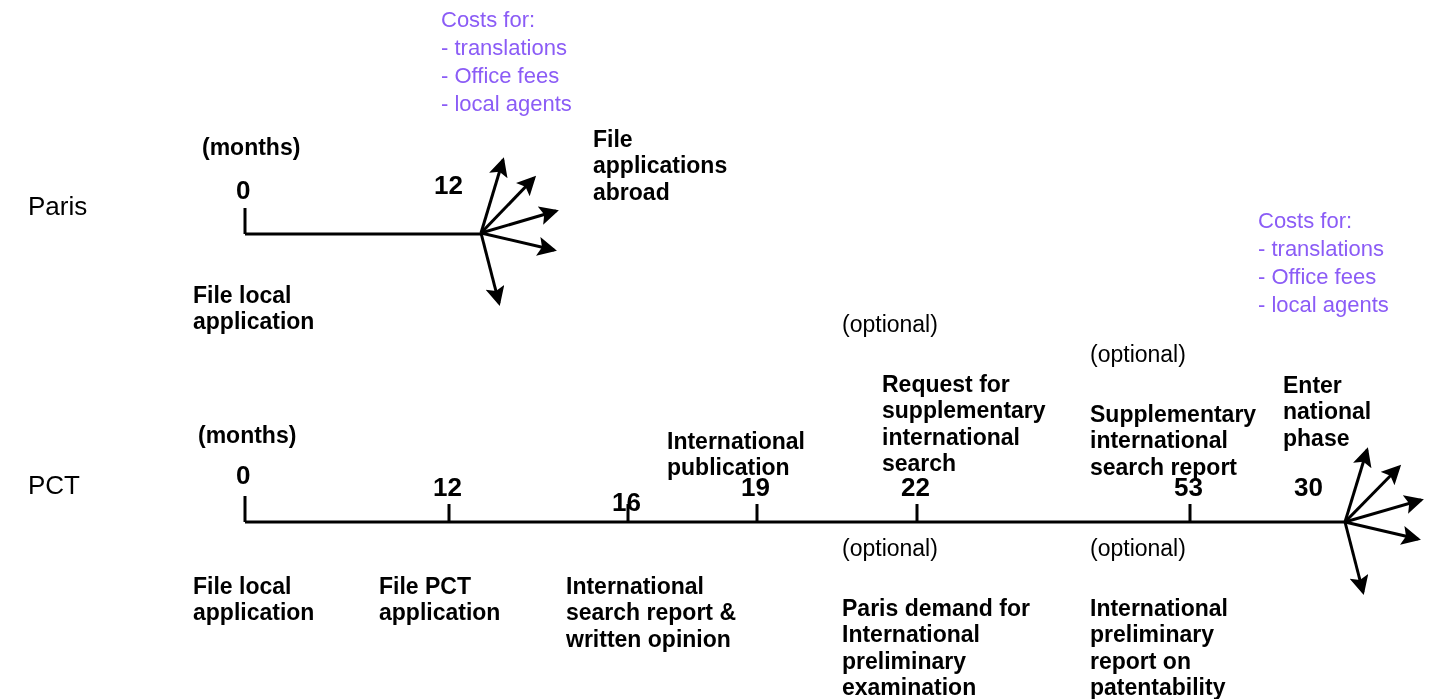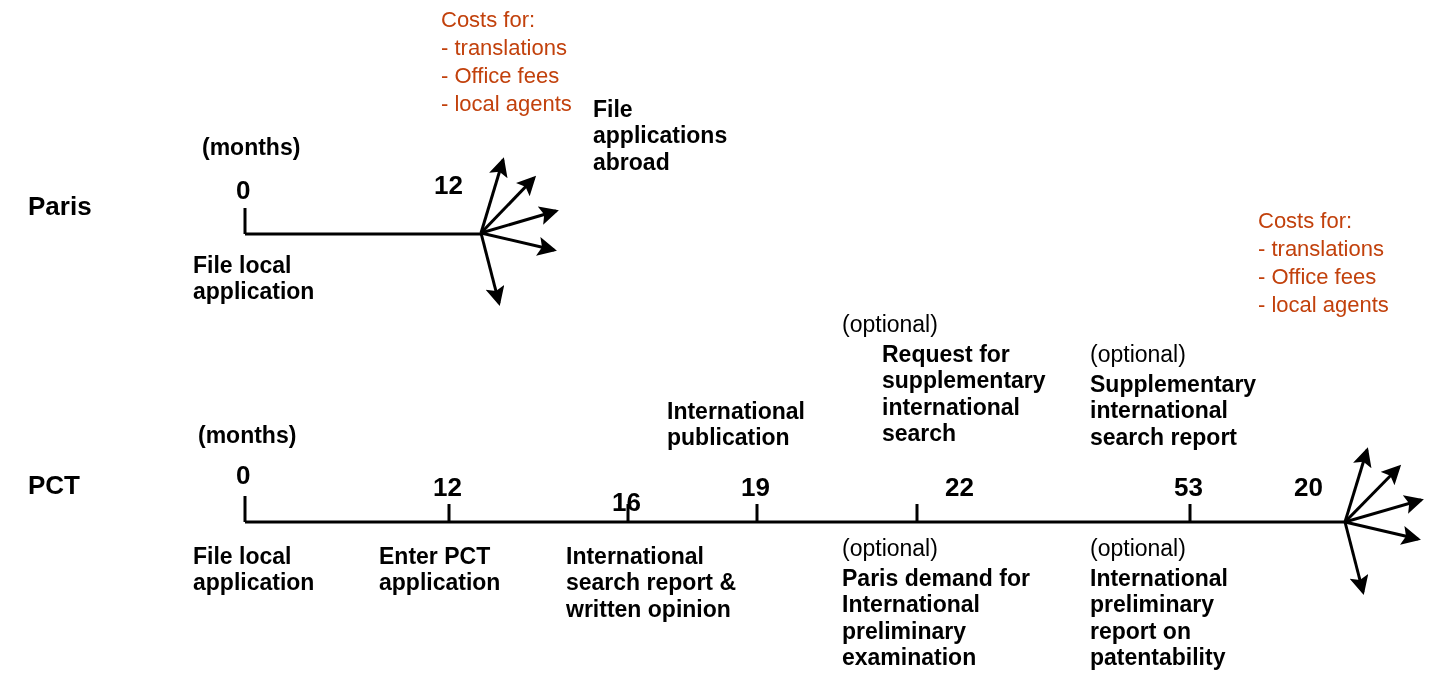--- a/index.html
+++ b/index.html
@@ -16,34 +16,34 @@
     overflow: hidden;
   }
   .txt {
     position: absolute;
     white-space: pre;
     line-height: 1.15;
     color: #000000;
   }
   .bold { font-weight: bold; }
   .reg  { font-weight: normal; }
-  .blue { color: #c2410c; }
+  .blue { color: #8b5cf6; }
   .f22 { font-size: 22px; }
   .f23 { font-size: 23px; }
   .f26 { font-size: 26px; }
-  .rowlabel { font-size: 26px; font-weight: bold; text-align: right; }
+  .rowlabel { font-size: 26px; font-weight: normal; text-align: right; }
   svg.lines {
     position: absolute;
     left: 0;
     top: 0;
     width: 1436px;
     height: 699px;
     pointer-events: none;
   }
-  .multi { white-space: pre-line; }
+  .multi { white-space: pre-line; margin-top: 30px; }
 </style>
 </head>
 <body>
 
 <div id="stage">
 
   <svg class="lines" viewBox="0 0 1436 699">
     <defs>
       <marker id="arrowhead" markerWidth="7" markerHeight="7" refX="5.4" refY="3.2" orient="auto" markerUnits="strokeWidth">
         <path d="M0,0 L6.4,3.2 L0,6.4 L1.3,3.2 Z" fill="#000000"></path>
@@ -105,43 +105,46 @@
 abroad</div>
 
   <div class="txt rowlabel" style="left:28px; top:471px;">PCT</div>
 
   <div class="txt bold f23" style="left:198px; top:422px;">(months)</div>
 
   <div class="txt bold f26" style="left:236px; top:461px;">0</div>
   <div class="txt bold f26" style="left:433px; top:473px;">12</div>
   <div class="txt bold f26" style="left:612px; top:488px;">16</div>
   <div class="txt bold f26" style="left:741px; top:473px;">19</div>
-  <div class="txt bold f26" style="left:901px; top:473px;margin-left:44px;">22</div>
+  <div class="txt bold f26" style="left:901px; top:473px;">22</div>
   <div class="txt bold f26" style="left:1174px; top:473px;">53</div>
-  <div class="txt bold f26" style="left:1294px; top:473px;">20</div>
+  <div class="txt bold f26" style="left:1294px; top:473px;">30</div>
 
   <div class="txt bold f23 multi" style="left:667px; top:398px;">International
 publication</div>
 
   <div class="txt reg f23" style="left:842px; top:311px;">(optional)</div>
   <div class="txt bold f23 multi" style="left:882px; top:341px;">Request for
 supplementary
 international
 search</div>
 
   <div class="txt reg f23" style="left:1090px; top:341px;">(optional)</div>
   <div class="txt bold f23 multi" style="left:1090px; top:371px;">Supplementary
 international
 search report</div>
 
+  <div class="txt bold f23 multi" style="left:1283px; top:342px;">Enter
+national
+phase</div>
 
   <div class="txt bold f23 multi" style="left:193px; top:543px;">File local
 application</div>
 
-  <div class="txt bold f23 multi" style="left:379px; top:543px;">Enter PCT
+  <div class="txt bold f23 multi" style="left:379px; top:543px;">File PCT
 application</div>
 
   <div class="txt bold f23 multi" style="left:566px; top:543px;">International
 search report &amp;
 written opinion</div>
 
   <div class="txt reg f23" style="left:842px; top:535px;">(optional)</div>
   <div class="txt bold f23 multi" style="left:842px; top:565px;">Paris demand for
 International
 preliminary

